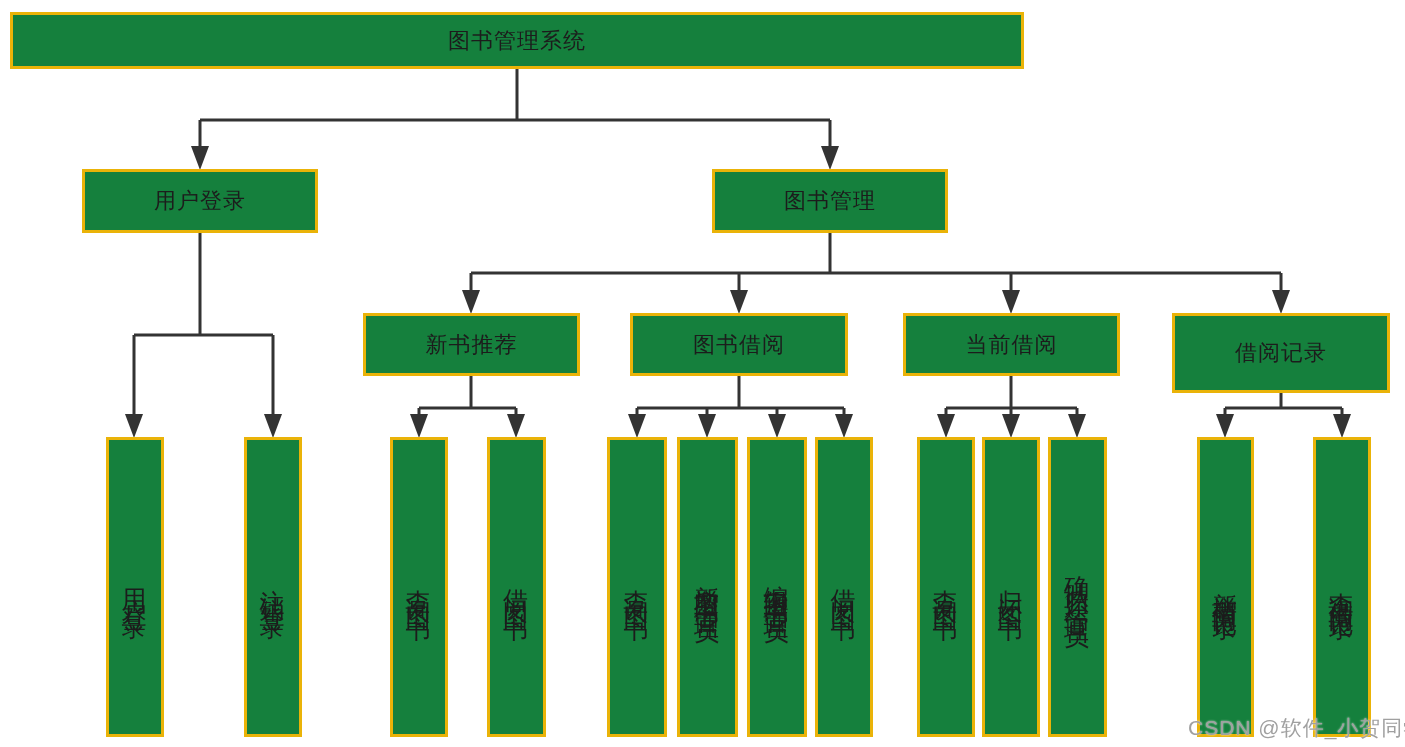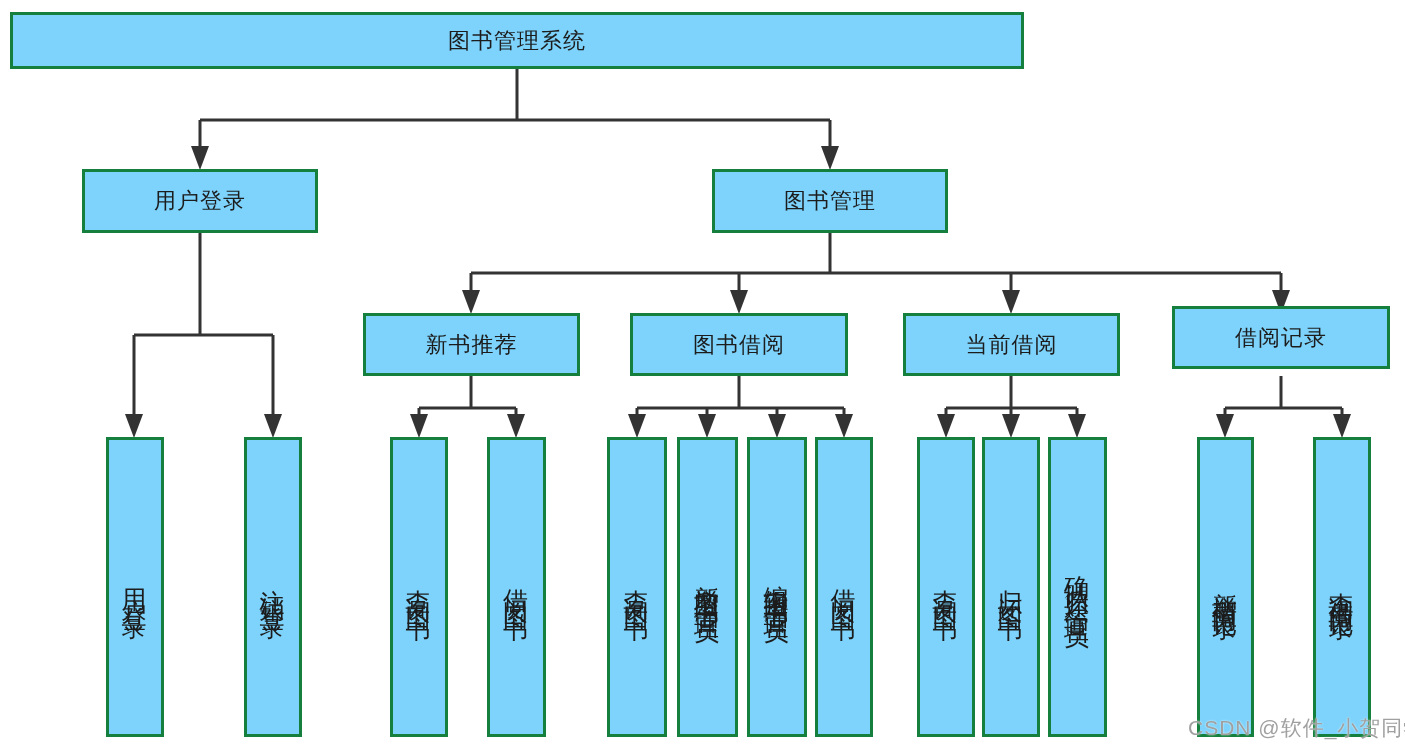--- a/index.html
+++ b/index.html
@@ -26,22 +26,22 @@
     stroke: #333333;
     stroke-width: 3;
   }
   .connectors polygon {
     fill: #333333;
     stroke: none;
   }
   .node {
     position: absolute;
     box-sizing: border-box;
-    border: 3px solid #15803d;
-    background: #7dd3fc;
+    border: 3px solid #eab308;
+    background: #15803d;
     display: flex;
     align-items: center;
     justify-content: center;
     color: #1c1c1c;
     font-size: 22px;
     letter-spacing: 1px;
     text-align: left;
   }
   .node.root { font-size: 22px; }
   .vbox {
@@ -119,21 +119,21 @@
   </svg>
 
   <div class="node root" style="left:10px; top:12px; width:1014px; height:57px;">图书管理系统</div>
 
   <div class="node" style="left:82px; top:169px; width:236px; height:64px;">用户登录</div>
   <div class="node" style="left:712px; top:169px; width:236px; height:64px;">图书管理</div>
 
   <div class="node" style="left:363px; top:313px; width:217px; height:63px;">新书推荐</div>
   <div class="node" style="left:903px; top:313px; width:217px; height:63px;">当前借阅</div>
   <div class="node" style="left:630px; top:313px; width:218px; height:63px;">图书借阅</div>
-  <div class="node" style="left:1172px; top:306px; width:218px; height:63px;">借阅记录</div>
+  <div class="node" style="left:1172px; top:313px; width:218px; height:80px;">借阅记录</div>
 
   <div class="node vbox ls4" style="left:106px; top:437px; width:58px; height:300px;">用户登录</div>
   <div class="node vbox ls4" style="left:244px; top:437px; width:58px; height:300px;">注销登录</div>
 
   <div class="node vbox ls4" style="left:390px; top:437px; width:58px; height:300px;">查询图书</div>
   <div class="node vbox ls4" style="left:487px; top:437px; width:59px; height:300px;">借阅图书</div>
 
   <div class="node vbox ls4" style="left:607px; top:437px; width:60px; height:300px;">查询图书</div>
   <div class="node vbox ls9" style="left:677px; top:437px; width:61px; height:300px;">新增图书（管理员）</div>
   <div class="node vbox ls9" style="left:747px; top:437px; width:60px; height:300px;">编辑图书（管理员）</div>

